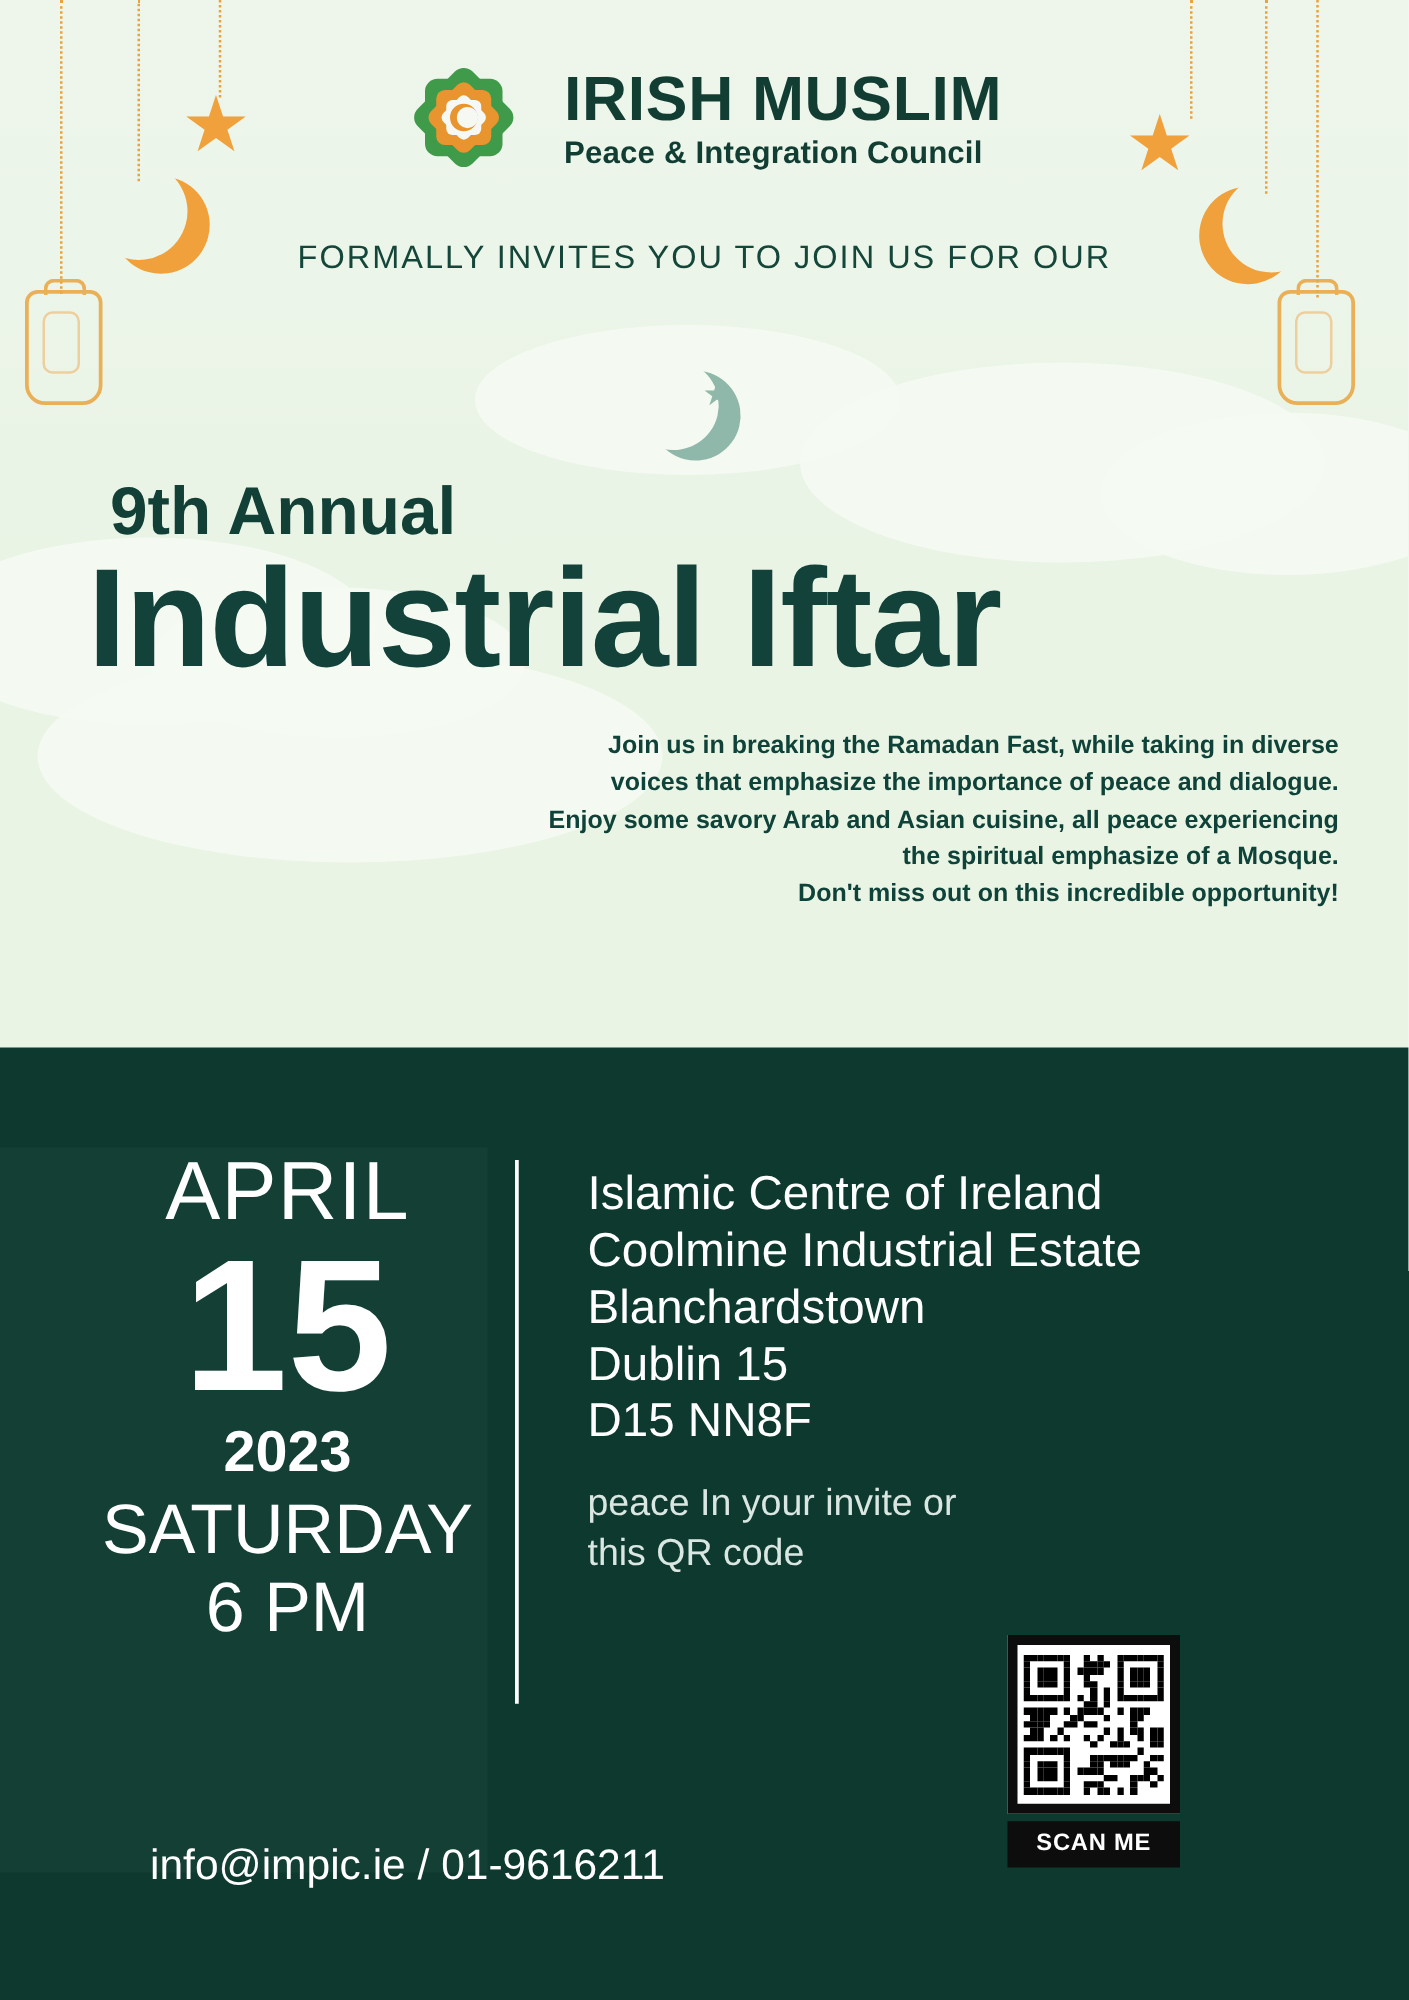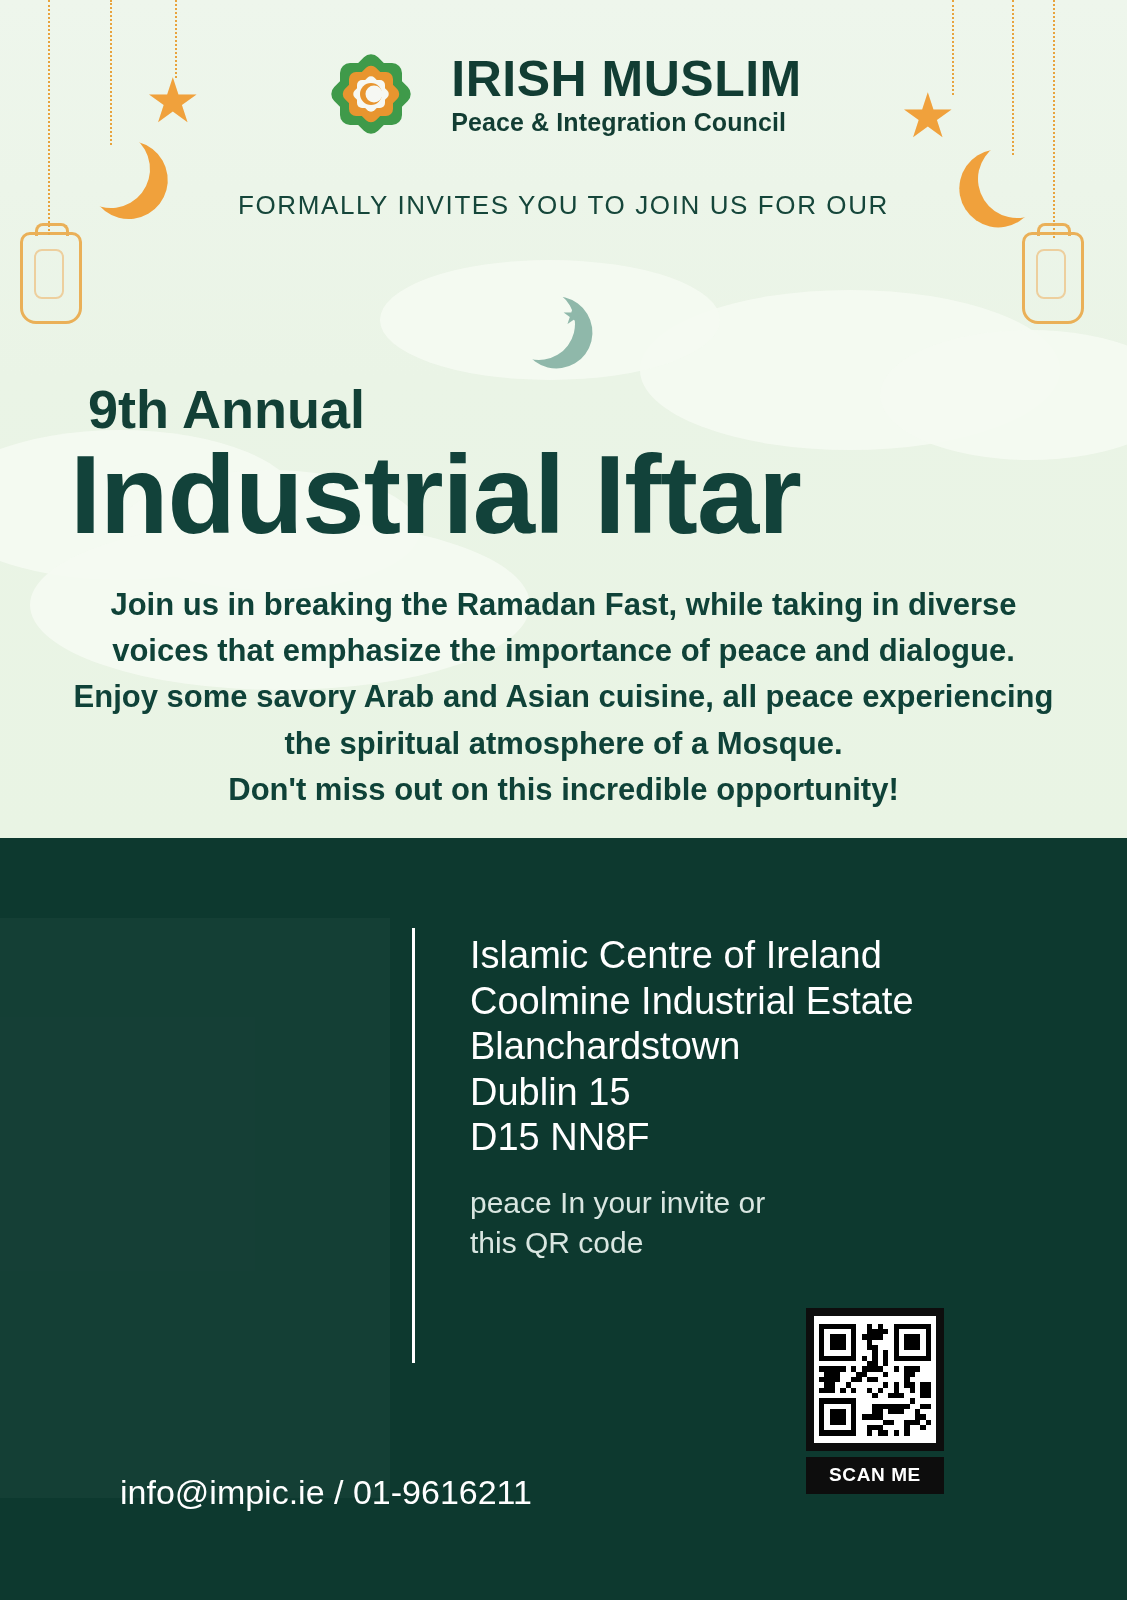--- a/index.html
+++ b/index.html
@@ -169,22 +169,22 @@
     font-weight: bold;
     color: #12423a;
     letter-spacing: -1px;
     white-space: nowrap;
   }
 
   .body-copy {
     position: absolute;
     left: 56px; top: 582px;
     width: 1015px;
-    text-align: center;
-    font-size: 31px;
+    text-align: right;
+    font-size: 20px;
     font-weight: bold;
     line-height: 1.49;
     color: #0f4238;
   }
 
   
   .bottom {
     position: absolute;
     left: 0; top: 838px;
     width: 1127px;
@@ -350,28 +350,35 @@
     <div class="crescent-deco"></div>
     <div class="crescent-star">★</div>
 
     <div class="title-small">9th Annual</div>
     <div class="title-big">Industrial Iftar</div>
 
     <div class="body-copy">
       <div>Join us in breaking the Ramadan Fast, while taking in diverse</div>
       <div>voices that emphasize the importance of peace and dialogue.</div>
       <div>Enjoy some savory Arab and Asian cuisine, all peace experiencing</div>
-      <div>the spiritual atmosphere of a Mosque.</div>
+      <div>the spiritual emphasize of a Mosque.</div>
       <div>Don't miss out on this incredible opportunity!</div>
     </div>
   </div>
 
   <div class="bottom">
     <div class="bottom-panel"></div>
 
+    <div class="date-block">
+      <div class="date-month">APRIL</div>
+      <div class="date-day">15</div>
+      <div class="date-year">2023</div>
+      <div class="date-weekday">SATURDAY</div>
+      <div class="date-time">6 PM</div>
+    </div>
 
     <div class="divider"></div>
 
     <div class="venue">
       <div>Islamic Centre of Ireland</div>
       <div>Coolmine Industrial Estate</div>
       <div>Blanchardstown</div>
       <div>Dublin 15</div>
       <div>D15 NN8F</div>
     </div>

